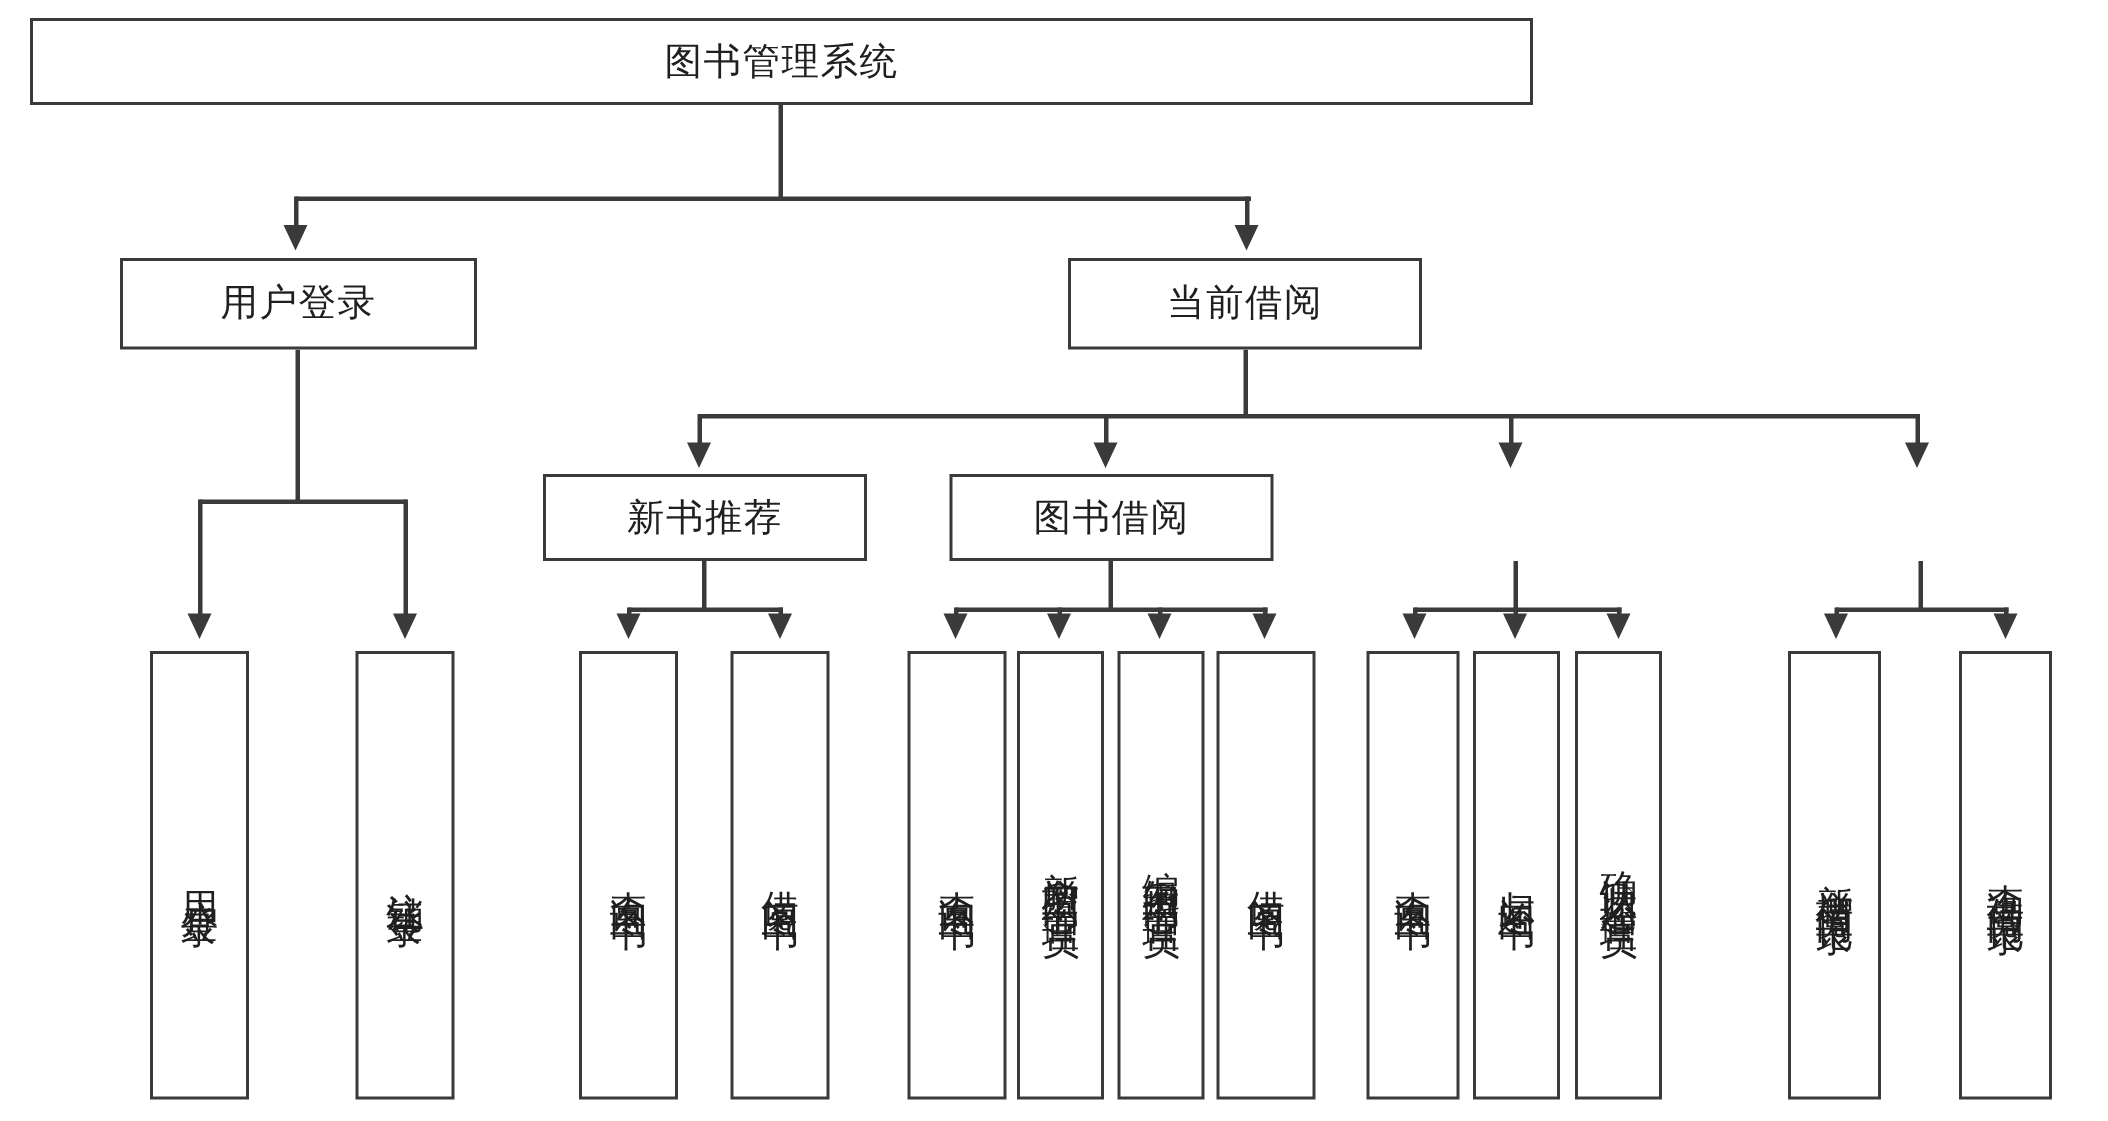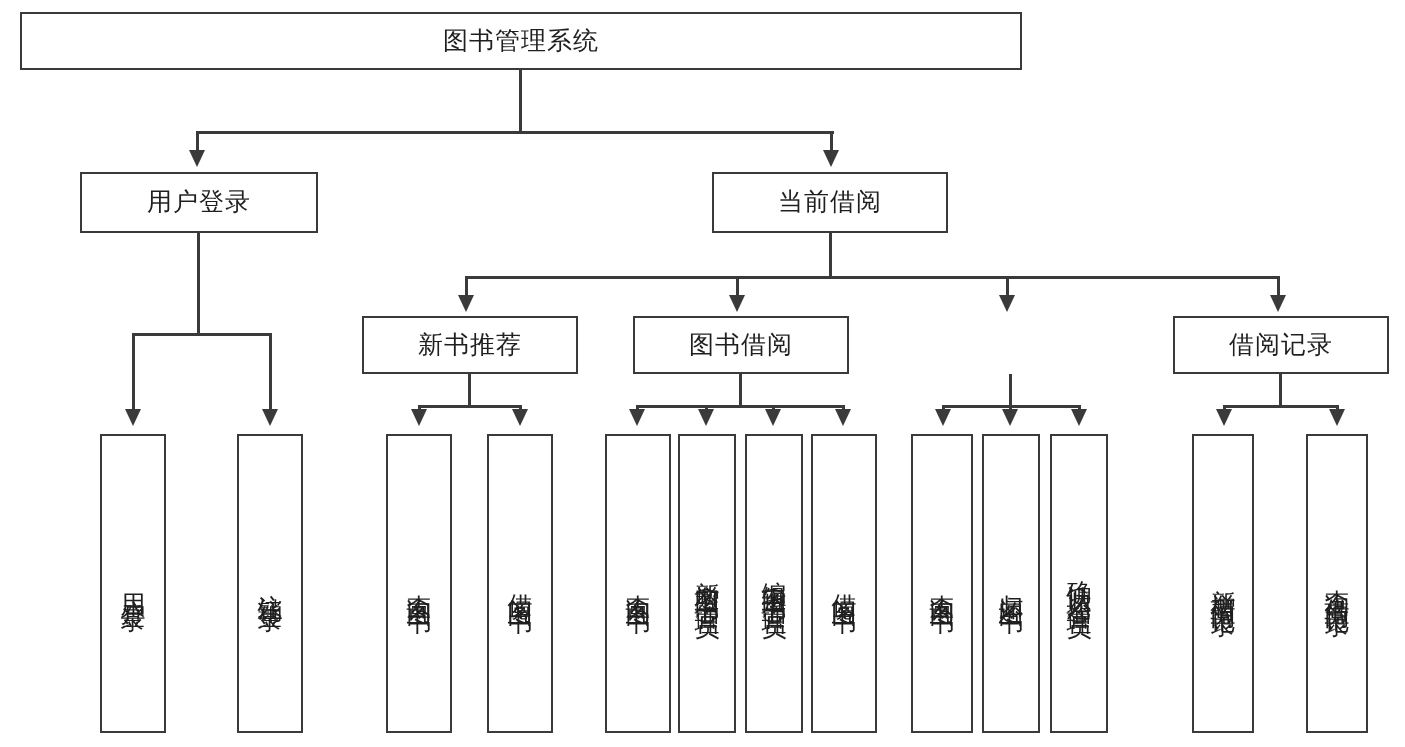--- a/index.html
+++ b/index.html
@@ -133,23 +133,20 @@
   <div class="arrow" style="left:999px; top:295px;"></div>
 
   <div class="vline" style="left:1277px; top:276px; width:3px; height:25px;"></div>
   <div class="arrow" style="left:1270px; top:295px;"></div>
 
   <div class="node h" style="left:633px; top:316px; width:216px; height:58px;">
     <span class="label">图书借阅</span>
   </div>
   <div class="node h" style="left:362px; top:316px; width:216px; height:58px;">
     <span class="label">新书推荐</span>
-  </div>
-  <div class="node h" style="left:1173px; top:316px; width:216px; height:58px;">
-    <span class="label">借阅记录</span>
   </div>
 
   <div class="vline" style="left:468px; top:374px; width:3px; height:32px;"></div>
   <div class="hline" style="left:419px; top:405px; width:103px; height:3px;"></div>
   <div class="vline" style="left:418px; top:405px; width:3px; height:10px;"></div>
   <div class="arrow" style="left:411px; top:409px;"></div>
   <div class="vline" style="left:519px; top:405px; width:3px; height:10px;"></div>
   <div class="arrow" style="left:512px; top:409px;"></div>
 
   <div class="vline" style="left:739px; top:374px; width:3px; height:32px;"></div>

